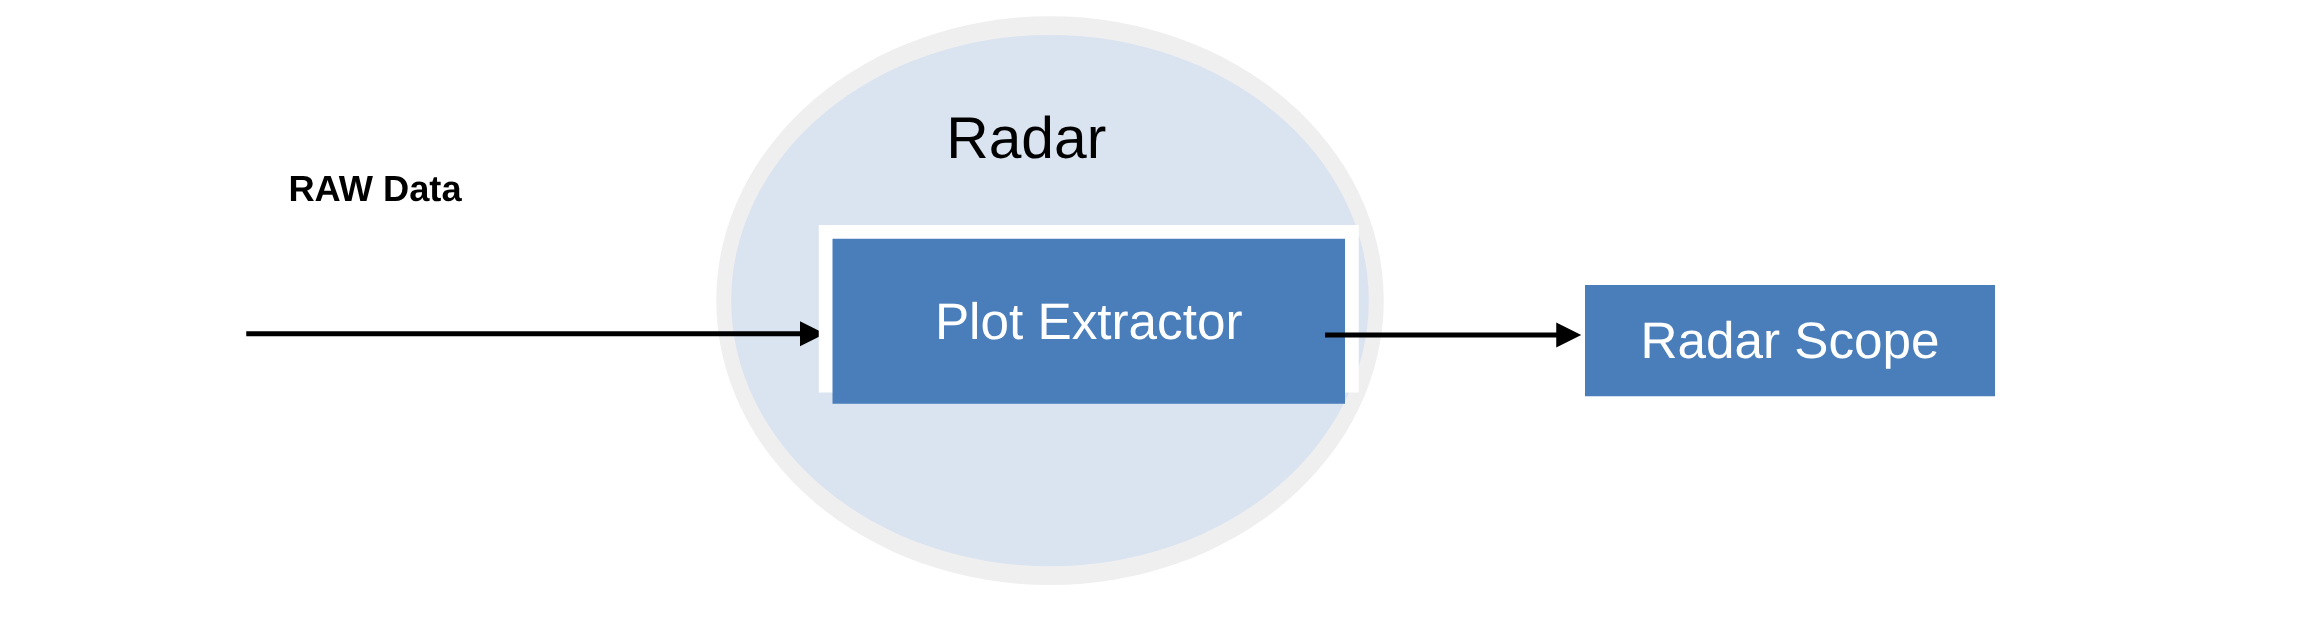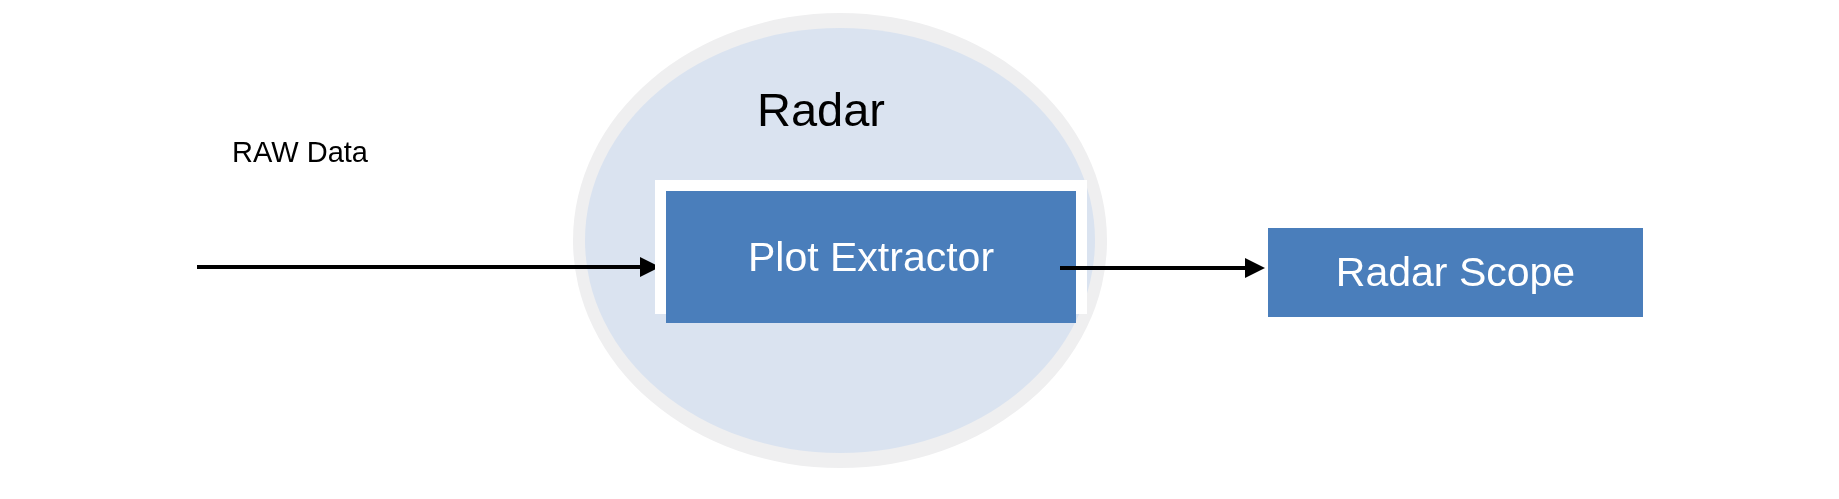--- a/index.html
+++ b/index.html
@@ -54,21 +54,21 @@
     white-space: nowrap;
   }
 
   .raw-data-label {
     position: absolute;
     left: 140px;
     top: 135px;
     width: 320px;
     text-align: center;
     font-size: 29px;
-    font-weight: normal;
+    font-weight: bold;
     color: #000000;
     line-height: 1.2;
     white-space: nowrap;
   }
 
   
   .box {
     position: absolute;
     display: flex;
     align-items: center;
@@ -94,21 +94,21 @@
     left: 666px;
     top: 191px;
     width: 410px;
     height: 132px;
     background: #4a7ebb;
   }
 
   .box-radar-scope {
     left: 1268px;
     top: 228px;
-    width: 375px;
+    width: 328px;
     height: 89px;
     background: #4a7ebb;
   }
 
   
   .arrow {
     position: absolute;
     height: 4px;
   }
   .arrow-line {

